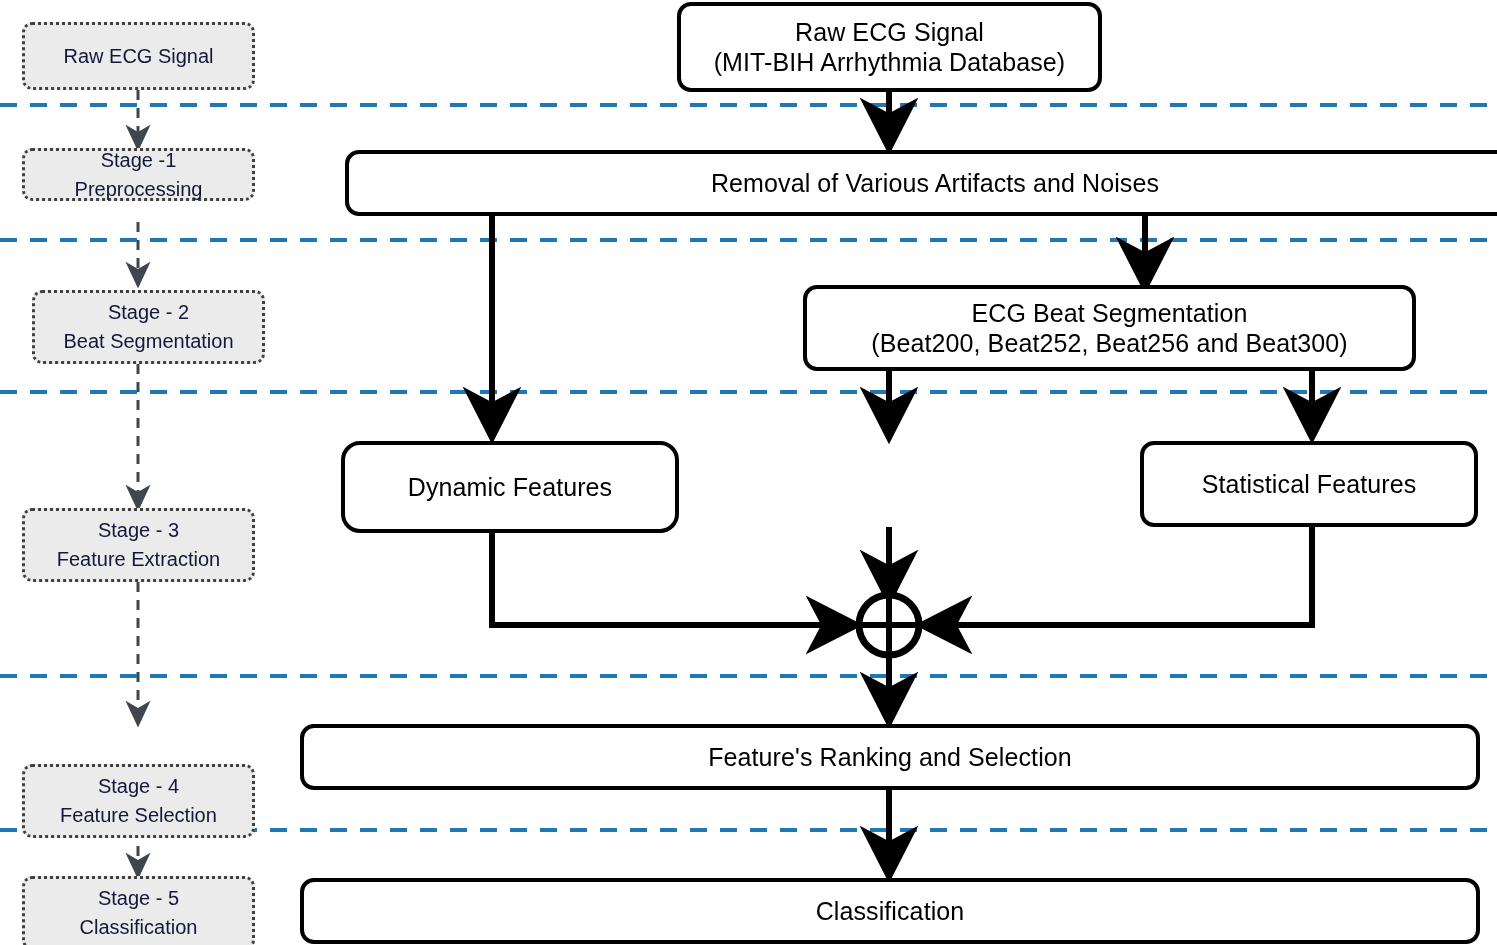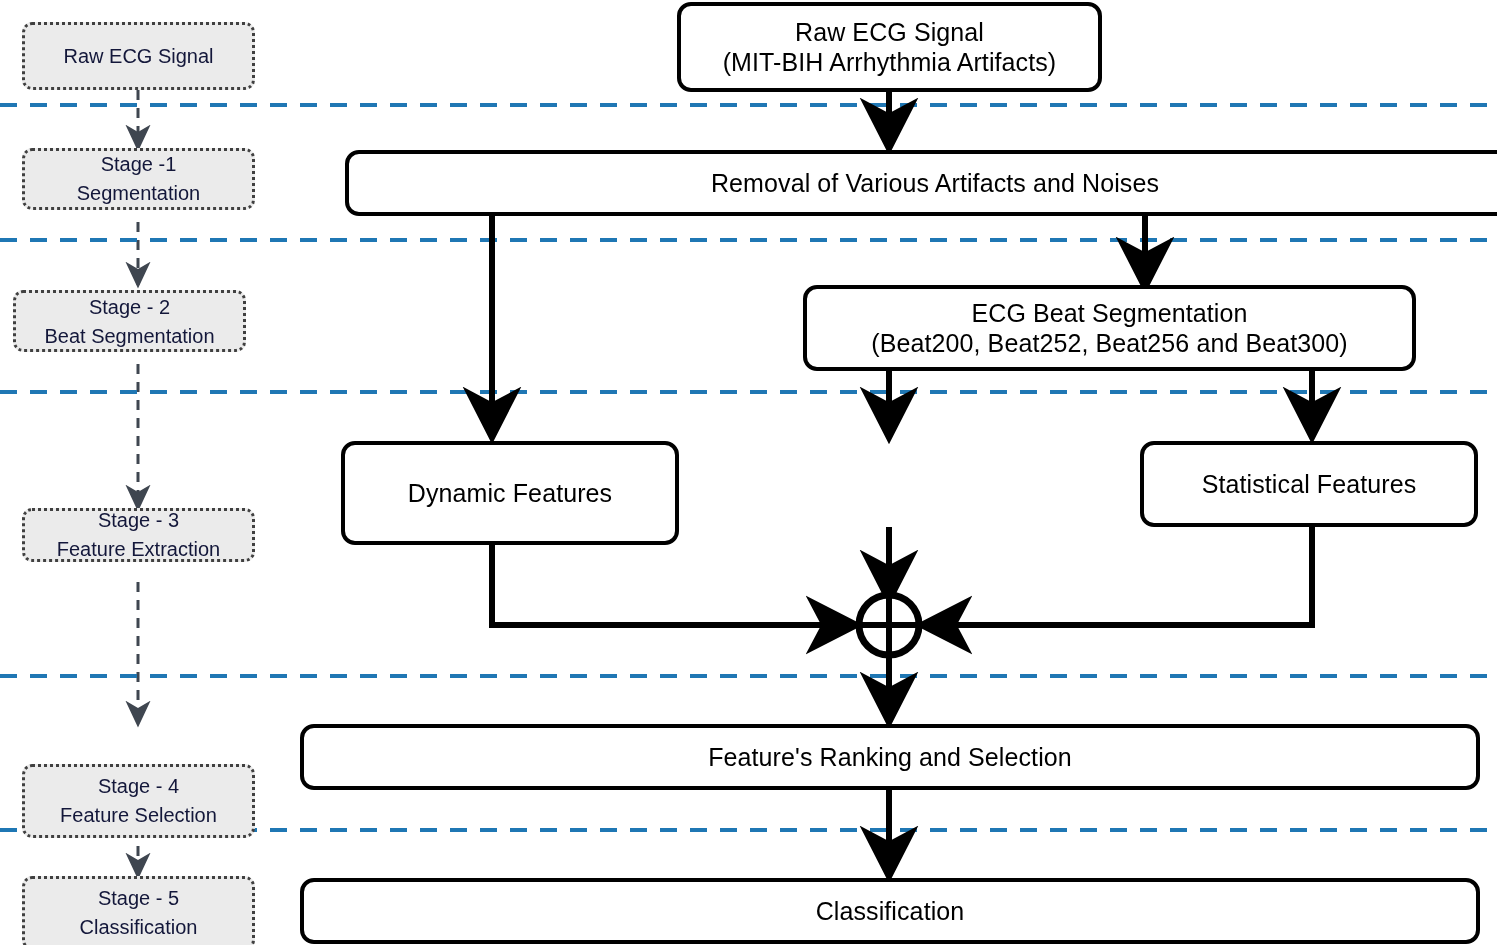--- a/index.html
+++ b/index.html
@@ -118,60 +118,60 @@
       <circle cx="889" cy="625" r="30" fill="#ffffff" stroke="#000000" stroke-width="7"></circle>
       <line x1="889" y1="592" x2="889" y2="658" stroke="#000000" stroke-width="6"></line>
       <line x1="856" y1="625" x2="922" y2="625" stroke="#000000" stroke-width="6"></line>
     </g>
   </svg>
 
   <div class="stage" style="left:22px; top:22px; width:233px; height:68px;">
     <span class="sline">Raw ECG Signal</span>
   </div>
 
-  <div class="stage" style="left:22px; top:148px; width:233px; height:62px;text-align:center;">
+  <div class="stage" style="left:22px; top:148px; width:233px; height:53px;text-align:center;">
     <span class="sline">Stage -1</span>
-    <span class="sline">Segmentation</span>
+    <span class="sline">Preprocessing</span>
   </div>
 
-  <div class="stage" style="left:13px; top:290px; width:233px; height:62px;justify-content:space-between;">
+  <div class="stage" style="left:32px; top:290px; width:233px; height:74px;">
     <span class="sline">Stage - 2</span>
     <span class="sline">Beat Segmentation</span>
   </div>
 
-  <div class="stage" style="left:22px; top:508px; width:233px; height:54px;">
+  <div class="stage" style="left:22px; top:508px; width:233px; height:74px;">
     <span class="sline">Stage - 3</span>
     <span class="sline">Feature Extraction</span>
   </div>
 
   <div class="stage" style="left:22px; top:764px; width:233px; height:74px;">
     <span class="sline">Stage - 4</span>
     <span class="sline">Feature Selection</span>
   </div>
 
   <div class="stage" style="left:22px; top:876px; width:233px; height:74px;">
     <span class="sline">Stage - 5</span>
     <span class="sline">Classification</span>
   </div>
 
   <div class="node" style="left:677px; top:2px; width:425px; height:90px;">
     <span class="line1">Raw ECG Signal</span>
-    <span class="line2">(MIT-BIH Arrhythmia Artifacts)</span>
+    <span class="line2">(MIT-BIH Arrhythmia Database)</span>
   </div>
 
   <div class="node" style="left:300px; top:150px; width:1180px; height:66px;margin-left:45px;">
     <span class="line1">Removal of Various Artifacts and Noises</span>
   </div>
 
   <div class="node" style="left:803px; top:285px; width:613px; height:86px;">
     <span class="line1">ECG Beat Segmentation</span>
     <span class="line2">(Beat200, Beat252, Beat256 and Beat300)</span>
   </div>
 
-  <div class="node" style="left:341px; top:441px; width:338px; height:104px;">
+  <div class="node" style="left:341px; top:441px; width:338px; height:92px;border-radius:19px;">
     <span class="line1">Dynamic Features</span>
   </div>
 
 
   <div class="node" style="left:300px; top:724px; width:1180px; height:66px;">
     <span class="line1">Feature's Ranking and Selection</span>
   </div>
 
   <div class="node" style="left:1140px; top:441px; width:338px; height:86px;">
     <span class="line1">Statistical Features</span>

